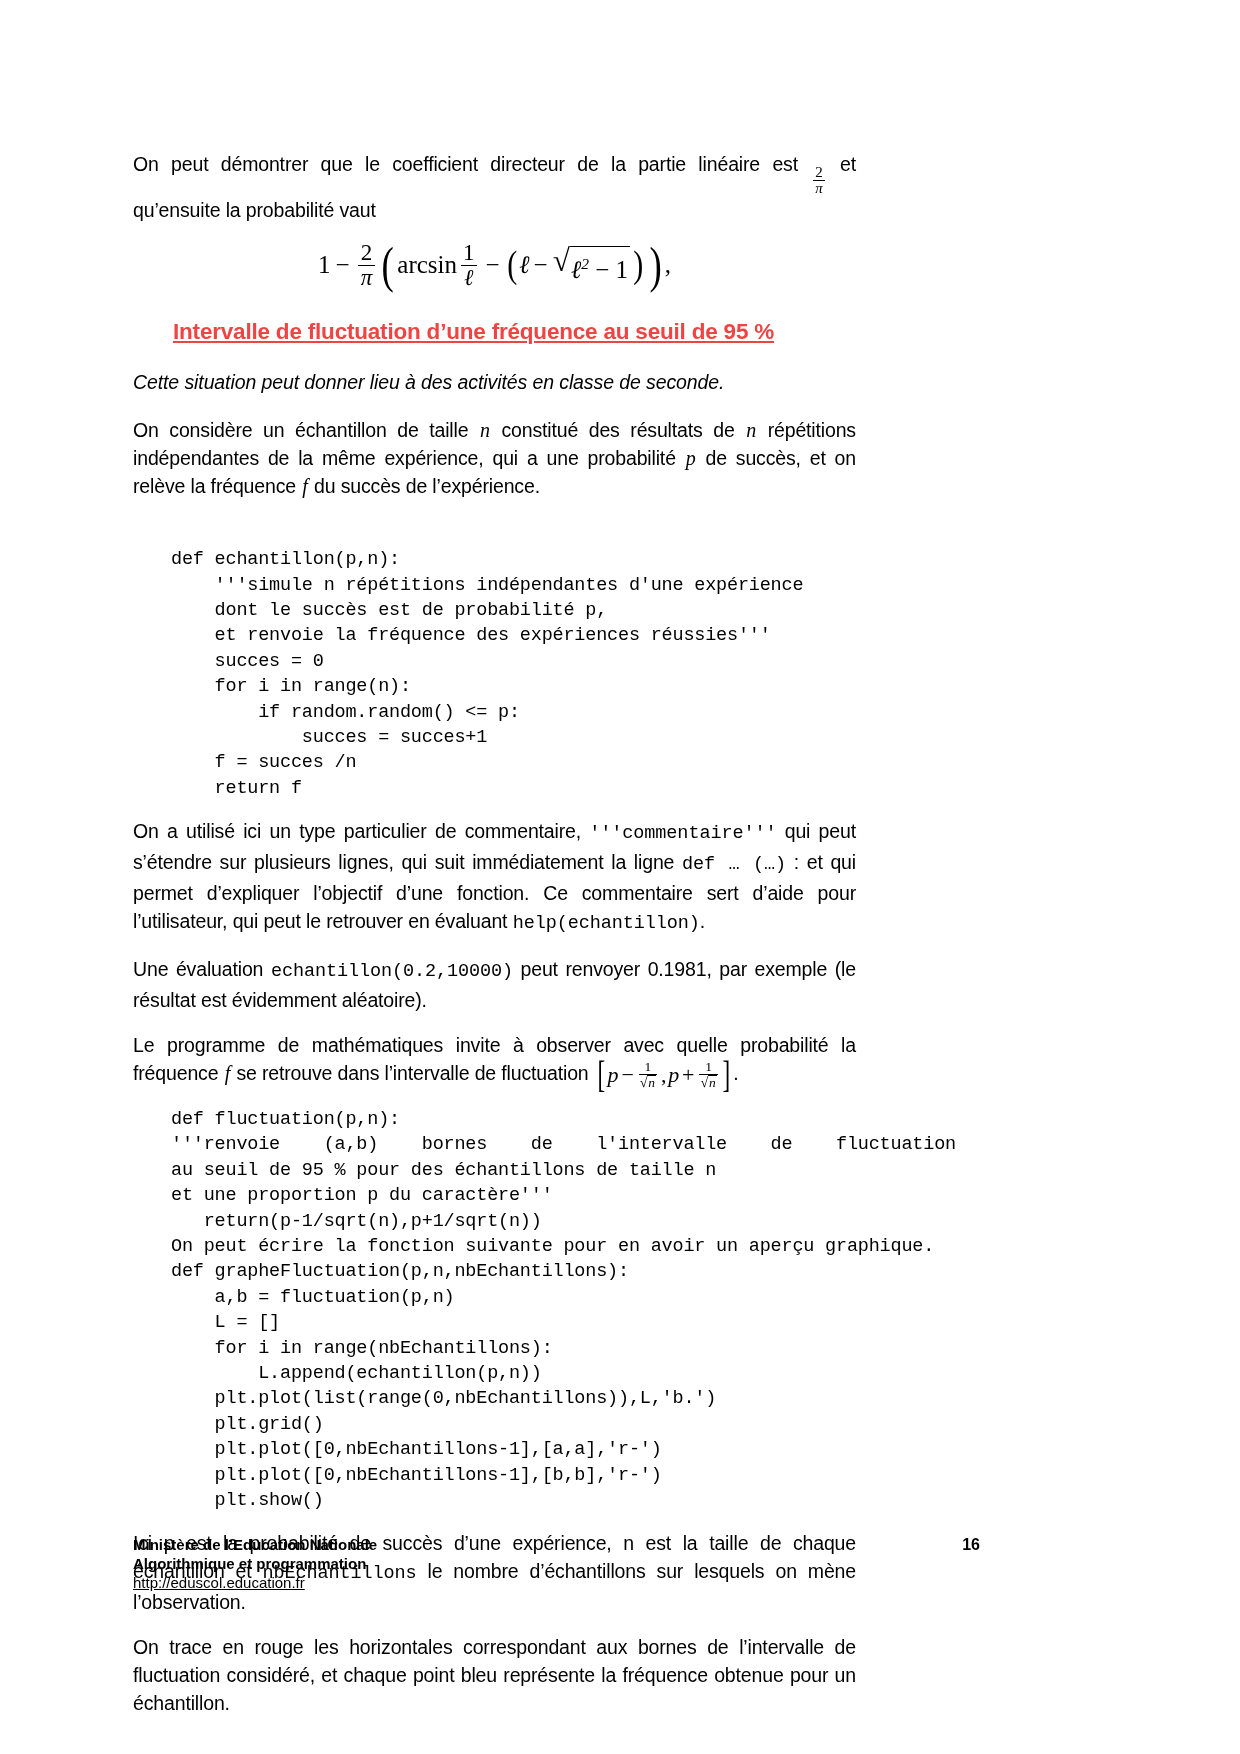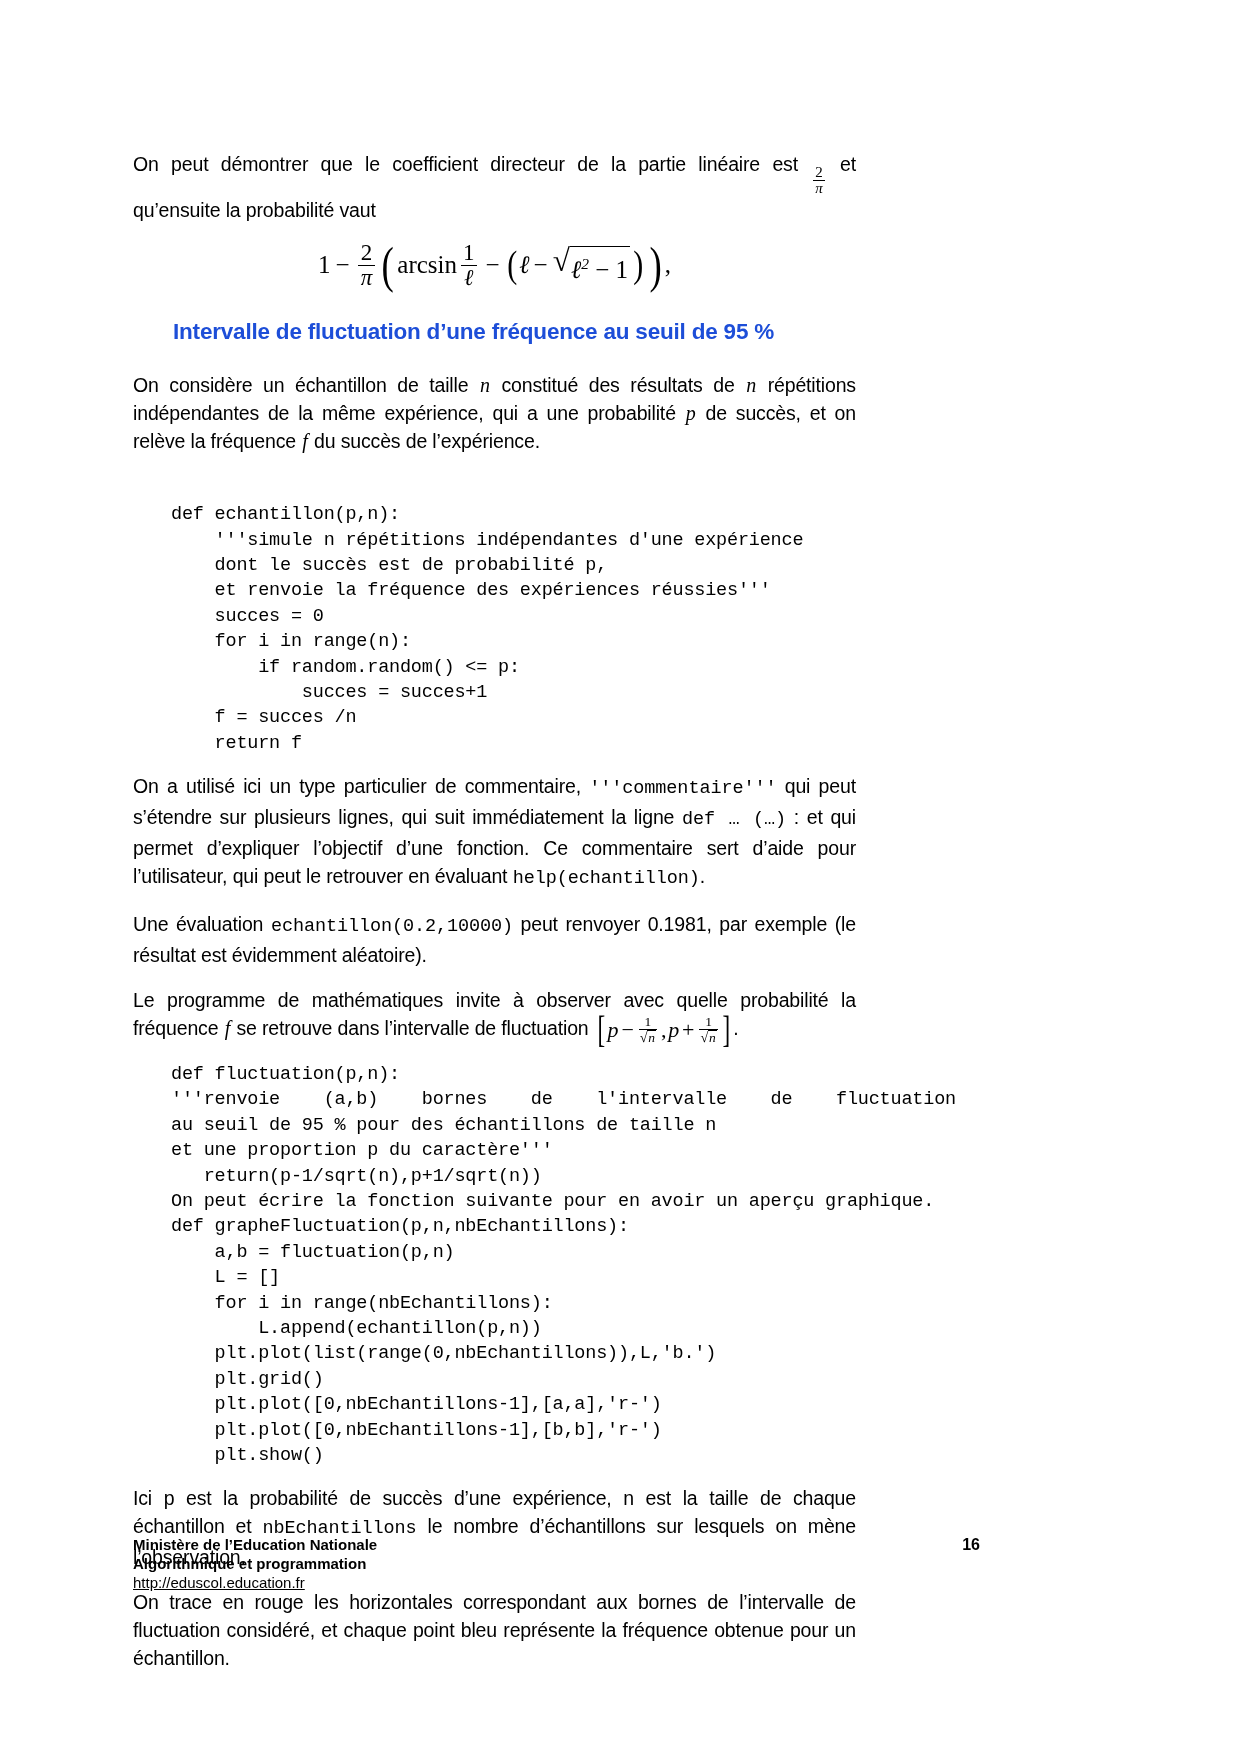--- a/index.html
+++ b/index.html
@@ -38,25 +38,26 @@
     letter-spacing: -0.1px;
   }
   
   .mi {
     font-family: "Liberation Serif", serif;
     font-style: italic;
     font-size: 20px;
     padding: 0 1px;
   }
   h2.section-title {
-    color: #1d4ed8;
+    color: #ef4444;
     font-size: 22.5px;
     font-weight: bold;
     margin: 30px 0 26px 40px;
     letter-spacing: -0.2px;
+    text-decoration: underline;
   }
   p.note {
     font-style: italic;
     font-size: 19.5px;
     margin: 0 0 22px 0;
     letter-spacing: -0.1px;
   }
   pre.code {
     font-family: "Liberation Mono", "DejaVu Sans Mono", monospace;
     font-size: 18.5px;
@@ -206,20 +207,21 @@
       </span>
       <span class="paren-med">)</span>
       <span class="paren-big">)</span>
       <span>,</span>
     </span>
   </div>
 
 
   <h2 class="section-title">Intervalle de fluctuation d’une fréquence au seuil de 95 %</h2>
 
+  <p class="note">Cette situation peut donner lieu à des activités en classe de seconde.</p>
 
   <p class="para">
     <span>On considère un échantillon de taille</span>
     <span class="mi">n</span>
     <span>constitué des résultats de</span>
     <span class="mi">n</span>
     <span>répétitions indépendantes de la même expérience, qui a une probabilité</span>
     <span class="mi">p</span>
     <span>de succès, et on relève la fréquence</span>
     <span class="mi">f</span>

